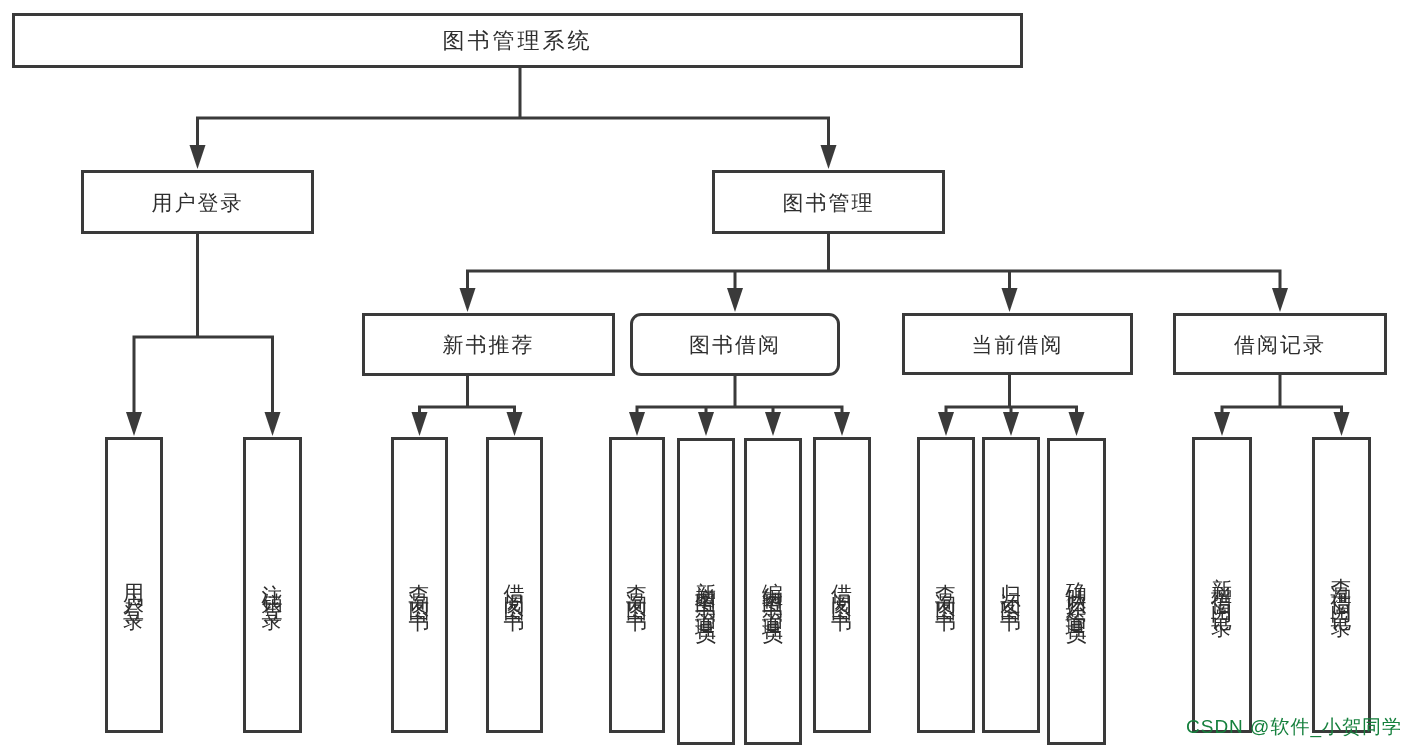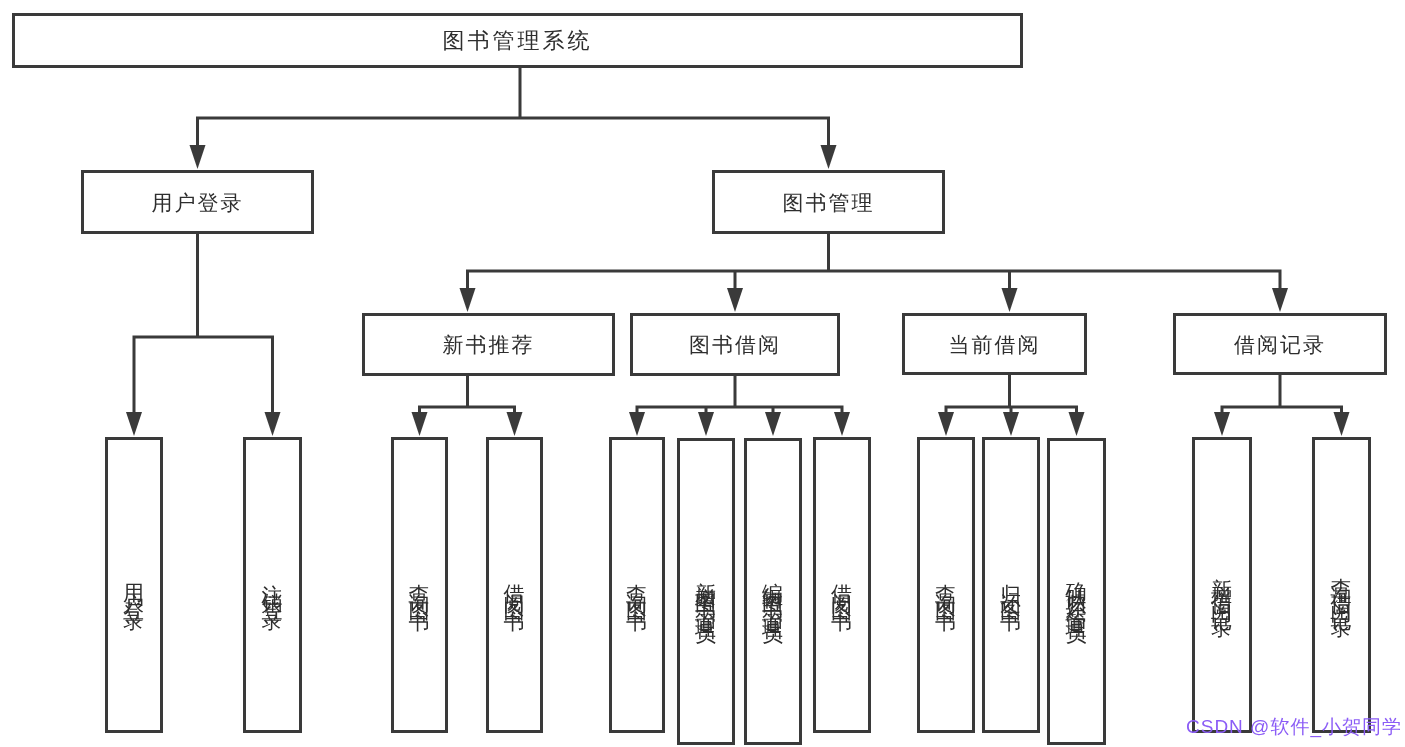--- a/index.html
+++ b/index.html
@@ -28,21 +28,21 @@
   .v{
     writing-mode:vertical-rl;
     text-orientation:mixed;
     font-size:21px;
     letter-spacing:9px;
   }
   .watermark{
     position:absolute;
     left:1186px;top:714px;
     font-size:19px;
-    color:#8b5cf6;
+    color:#15803d;
     letter-spacing:1px;
     z-index:5;
     white-space:nowrap;
   }
 </style>
 </head>
 <body>
 
 <div id="canvas">
 
@@ -80,23 +80,23 @@
   </svg>
 
   <div class="node h rootbox" style="left:12px;top:13px;width:1011px;height:55px;">图书管理系统</div>
 
   <div class="node h" style="left:81px;top:170px;width:233px;height:64px;">用户登录</div>
 
   <div class="node h" style="left:712px;top:170px;width:233px;height:64px;text-align:center;">图书管理</div>
 
   <div class="node h" style="left:362px;top:313px;width:253px;height:63px;">新书推荐</div>
 
-  <div class="node h" style="left:630px;top:313px;width:210px;height:63px;">图书借阅</div>
+  <div class="node h" style="left:630px;top:313px;width:210px;height:63px;border-radius:11px;">图书借阅</div>
 
-  <div class="node h" style="left:902px;top:313px;width:185px;height:62px;">当前借阅</div>
+  <div class="node h" style="left:902px;top:313px;width:231px;height:62px;">当前借阅</div>
 
   <div class="node h" style="left:1173px;top:313px;width:214px;height:62px;">借阅记录</div>
 
   <div class="node v" style="left:105px;top:437px;width:58px;height:296px;">用户登录</div>
 
   <div class="node v" style="left:243px;top:437px;width:59px;height:296px;">注销登录</div>
 
   <div class="node v" style="left:391px;top:437px;width:57px;height:296px;">查询图书</div>
 
   <div class="node v" style="left:486px;top:437px;width:57px;height:296px;">借阅图书</div>

